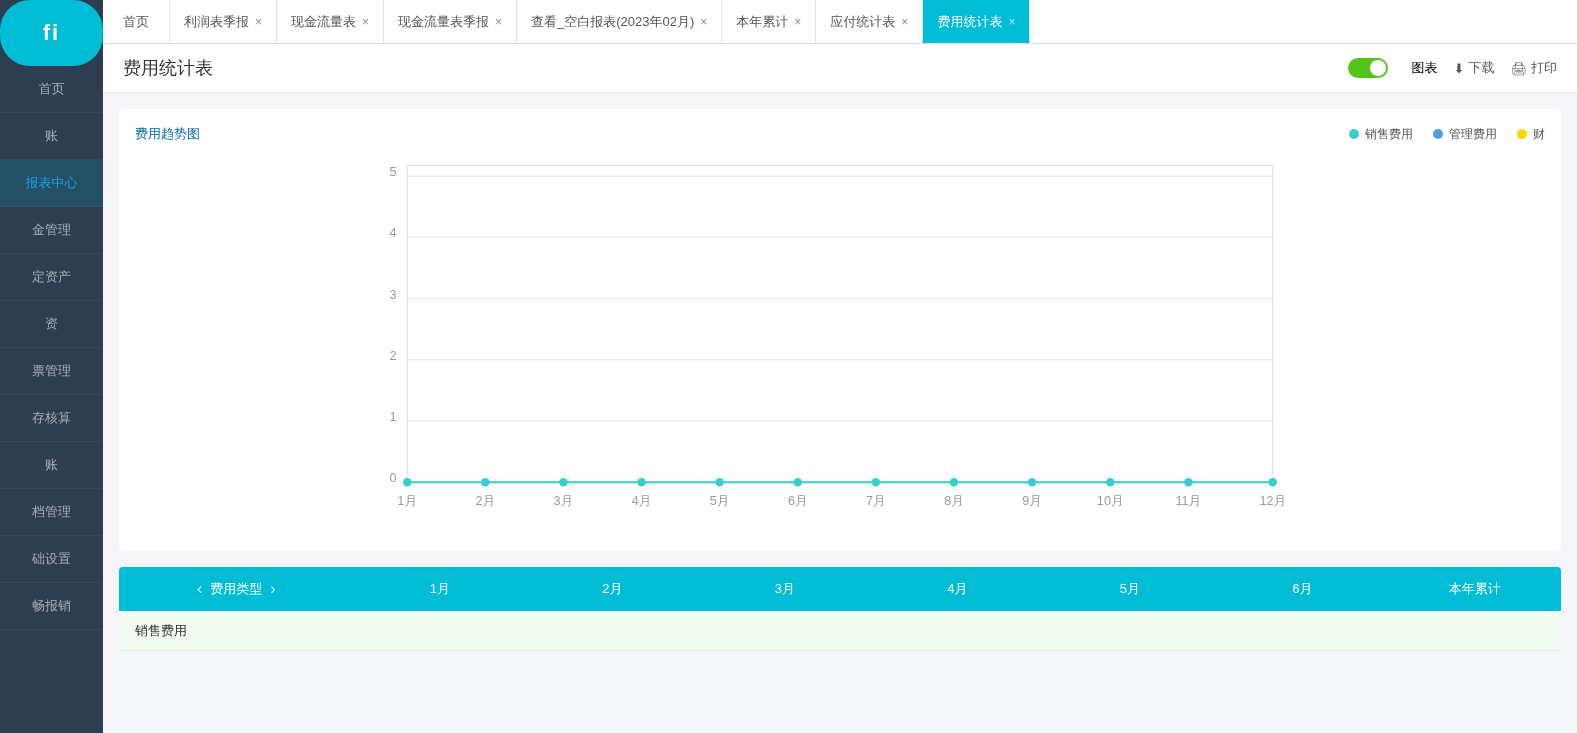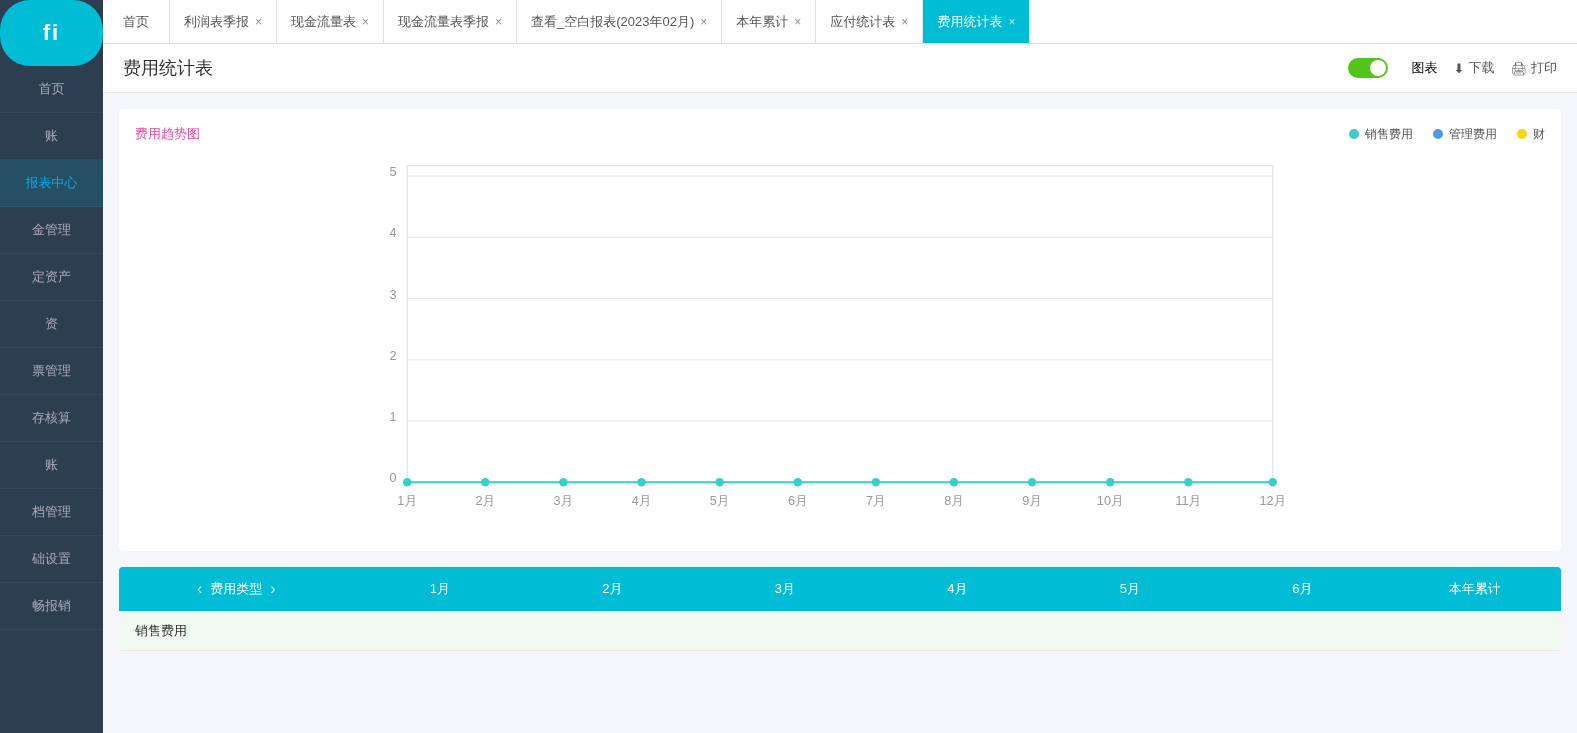--- a/index.html
+++ b/index.html
@@ -152,21 +152,21 @@
       margin-bottom: 16px;
     }
     .chart-header {
       display: flex;
       justify-content: space-between;
       align-items: center;
       margin-bottom: 12px;
     }
     .chart-title {
       font-size: 13px;
-      color: #ec4899;
+      color: #0369a1;
     }
     .legend {
       display: flex;
       gap: 20px;
       align-items: center;
     }
     .legend-item {
       display: flex;
       align-items: center;
       gap: 6px;

